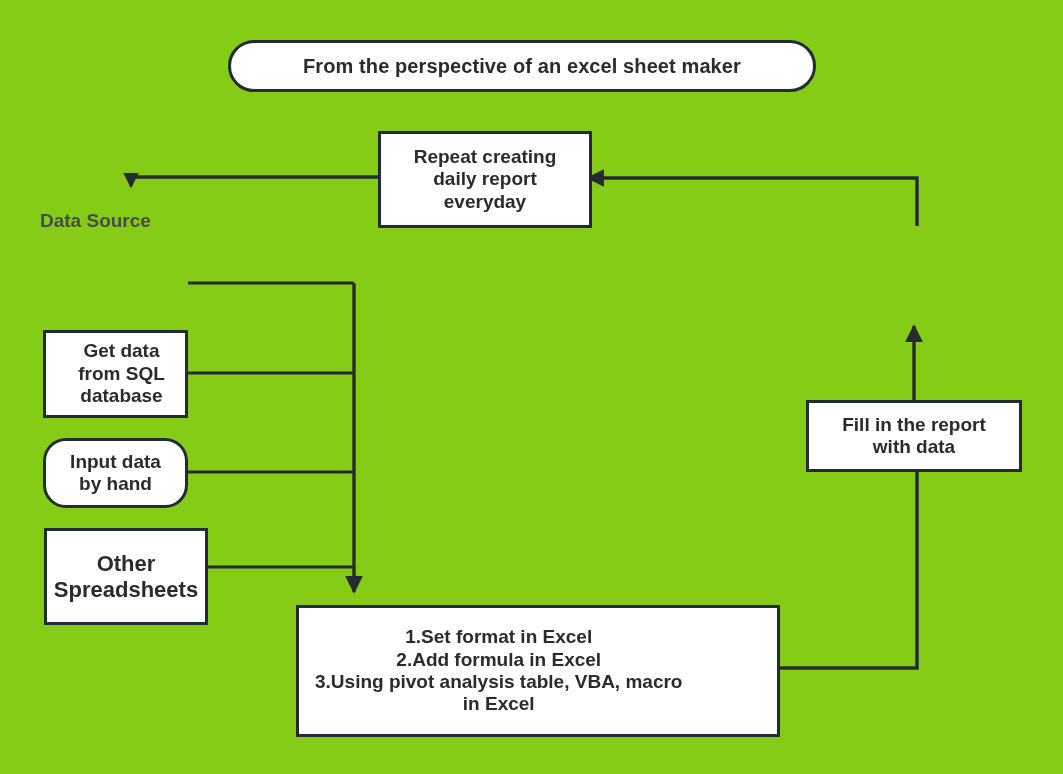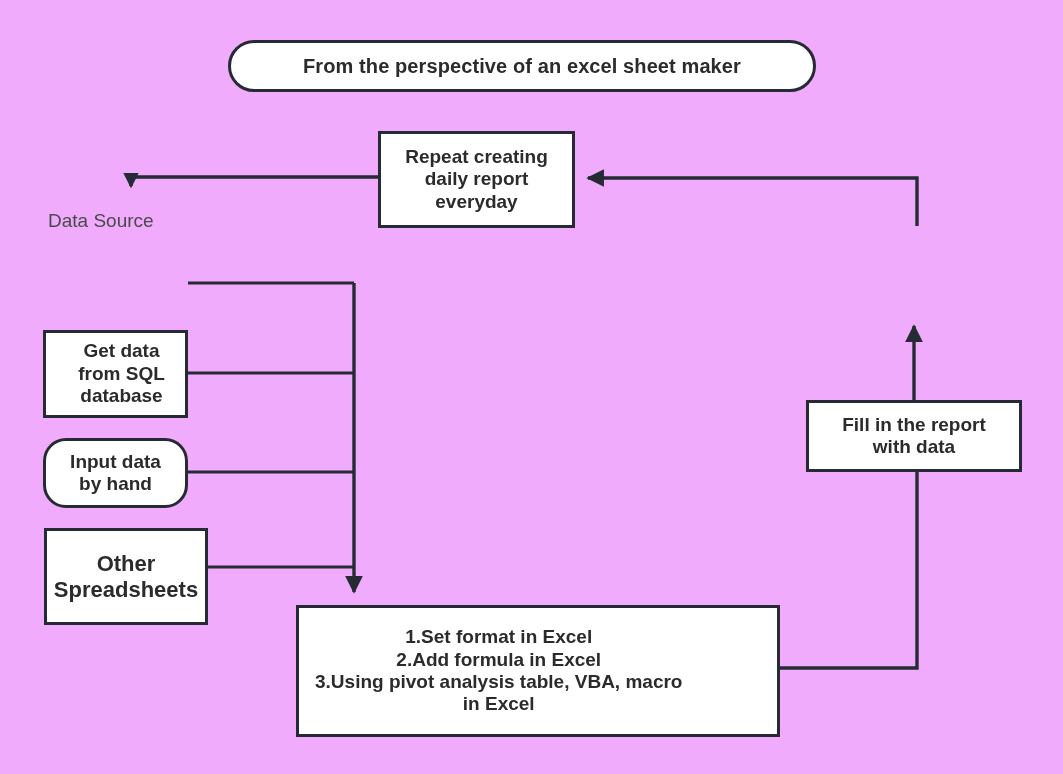--- a/index.html
+++ b/index.html
@@ -8,21 +8,21 @@
     padding: 0;
     background: #ffffff;
   }
   body {
     font-family: "Liberation Sans", "DejaVu Sans", sans-serif;
   }
   #canvas {
     position: relative;
     width: 1063px;
     height: 774px;
-    background: #f0abfc;
+    background: #84cc16;
     overflow: hidden;
   }
   svg.edges {
     position: absolute;
     left: 0;
     top: 0;
     width: 1063px;
     height: 774px;
     pointer-events: none;
   }
@@ -59,29 +59,29 @@
     font-weight: bold;
     font-size: 20px;
     display: flex;
     align-items: center;
     justify-content: center;
     letter-spacing: 0.1px;
     box-sizing: border-box;
   }
   #data-source-label {
     position: absolute;
-    left: 48px;
+    left: 40px;
     top: 210px;
     font-size: 19px;
-    font-weight: normal;
+    font-weight: bold;
     color: #4a4a4a;
     white-space: nowrap;
   }
   #node-repeat {
-    left: 378px; top: 131px; width: 197px; height: 97px; font-size: 19px;
+    left: 378px; top: 131px; width: 214px; height: 97px; font-size: 19px;
   }
   #node-csv {
     left: 43px; top: 258px; width: 145px; height: 52px; font-size: 19px;
   }
   #node-sql {
     left: 43px; top: 330px; width: 145px; height: 88px; font-size: 19px; padding-left: 12px;
   }
   #node-input {
     left: 43px; top: 438px; width: 145px; height: 70px; font-size: 19px; border-radius: 23px;
   }

